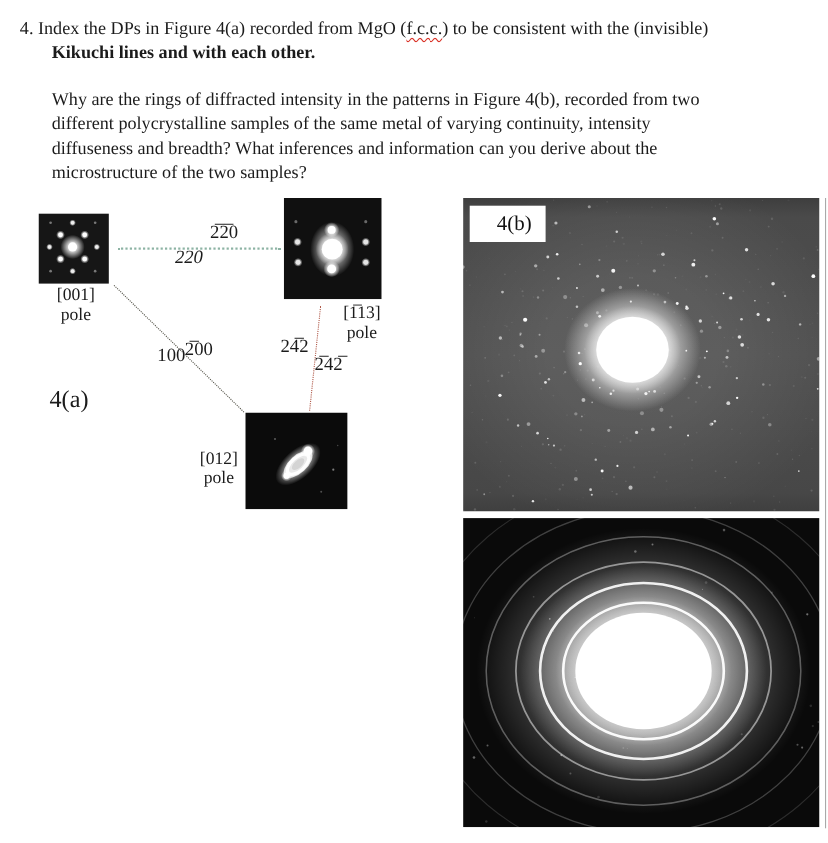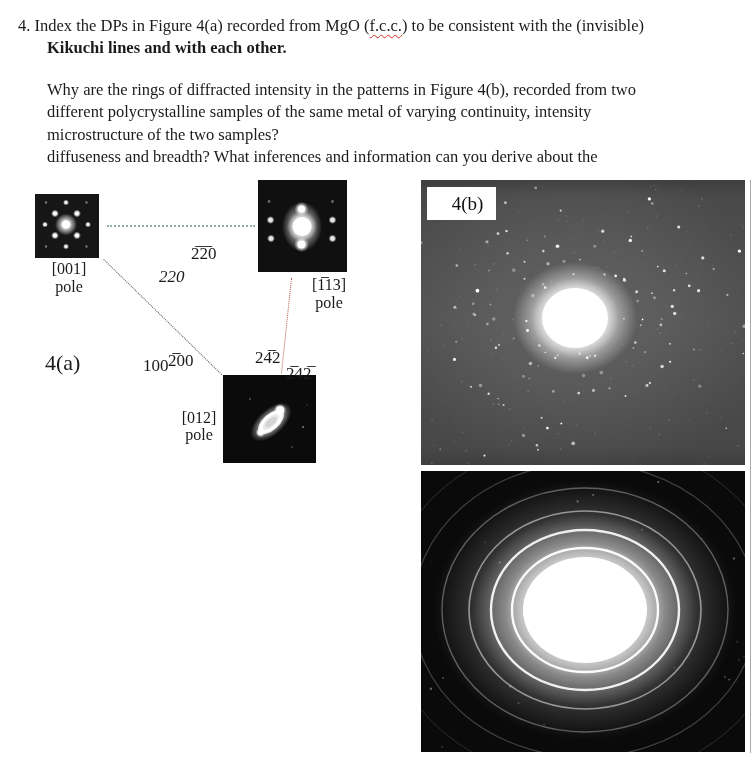--- a/index.html
+++ b/index.html
@@ -2,43 +2,43 @@
 <html><head>
 <meta charset="utf-8">
 <style>
   html,body{margin:0;padding:0;background:#fff;}
   .page{position:relative;width:753px;height:766px;background:#ffffff;
         font-family:"Liberation Serif",serif;color:#1b1b1b;overflow:hidden;}
   .tline{position:absolute;font-size:16.5px;line-height:22px;white-space:nowrap;}
   .para{position:absolute;left:47px;top:79px;}
   .para .pl{font-size:16.5px;line-height:22.4px;white-space:nowrap;}
   .squiggly{text-decoration:underline wavy #d93025 1px;text-underline-offset:3px;}
-  .hkl{position:absolute;font-size:17px;line-height:18px;white-space:nowrap;margin-top:43px;}
+  .hkl{position:absolute;font-size:17px;line-height:18px;white-space:nowrap;}
   .pole{position:absolute;text-align:center;font-size:16px;line-height:18px;}
   .figlabel{position:absolute;font-size:22px;}
   .dotline{position:absolute;transform-origin:0 0;height:0;}
   .dpimg{position:absolute;display:block;}
   .dpimg svg{display:block;width:100%;height:100%;}
   .label4b-box{position:absolute;left:427px;top:187px;width:57px;height:33px;background:#ffffff;
         display:flex;align-items:center;justify-content:center;font-size:19px;color:#111;padding-left:12px;}
   .edgeline{position:absolute;left:750px;top:180px;width:1px;height:573px;background:#a9a9a9;}
 </style>
 </head>
 <body>
 
 <div class="page">
 
   <div class="tline" style="left:18px;top:15px;font-family:Liberation Serif, serif;"><span>4.</span><span> Index the DPs in Figure 4(a) recorded from MgO (</span><span class="squiggly">f.c.c.</span><span>) to be consistent with the (invisible)</span></div>
   <div class="tline" style="left:47px;top:37px;font-weight:bold;">Kikuchi lines and with each other.</div>
 
   <div class="para">
     <div class="pl">Why are the rings of diffracted intensity in the patterns in Figure 4(b), recorded from two</div>
     <div class="pl">different polycrystalline samples of the same metal of varying continuity, intensity</div>
+    <div class="pl">diffuseness and breadth? What inferences and information can you derive about the</div>
     <div class="pl">microstructure of the two samples?</div>
-    <div class="pl">diffuseness and breadth? What inferences and information can you derive about the</div>
   </div>
 
   <svg width="0" height="0" style="position:absolute">
     <defs>
       <radialGradient id="spotg">
           <stop offset="0%" stop-color="#fff" stop-opacity="1"></stop>
           <stop offset="40%" stop-color="#fff" stop-opacity="0.85"></stop>
           <stop offset="100%" stop-color="#fff" stop-opacity="0"></stop>
         </radialGradient>
       <radialGradient id="glowWide">

